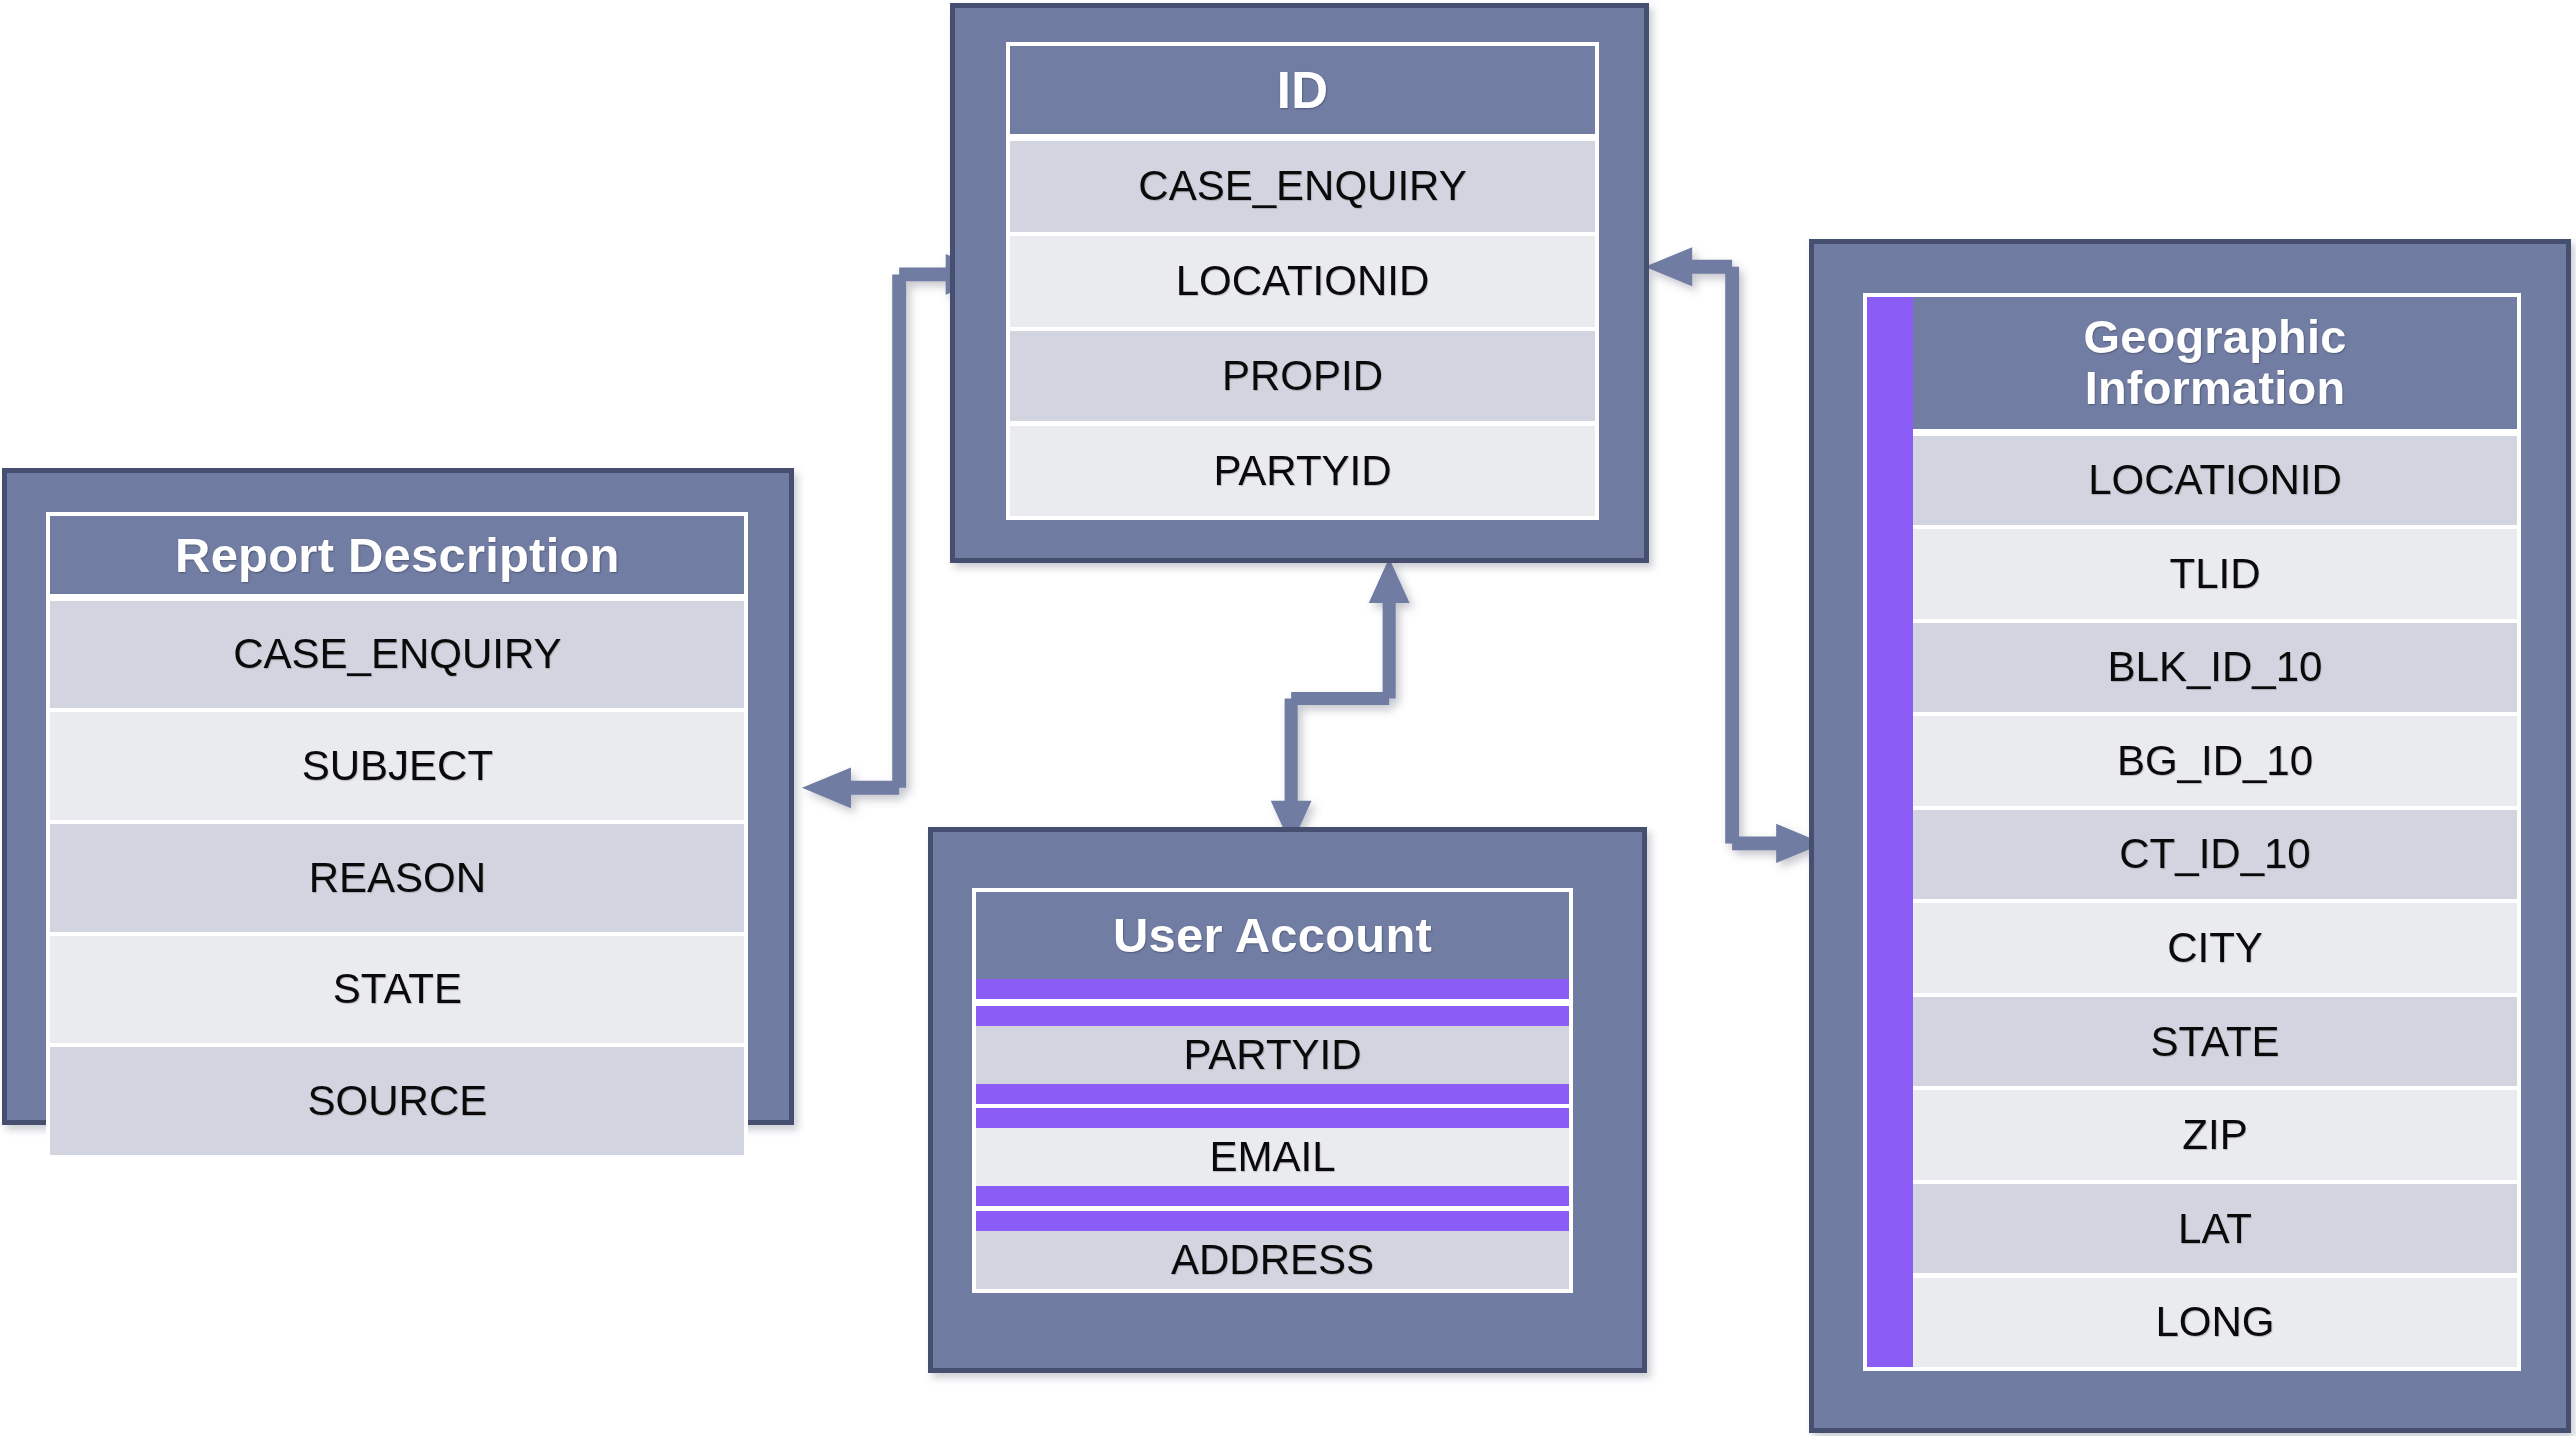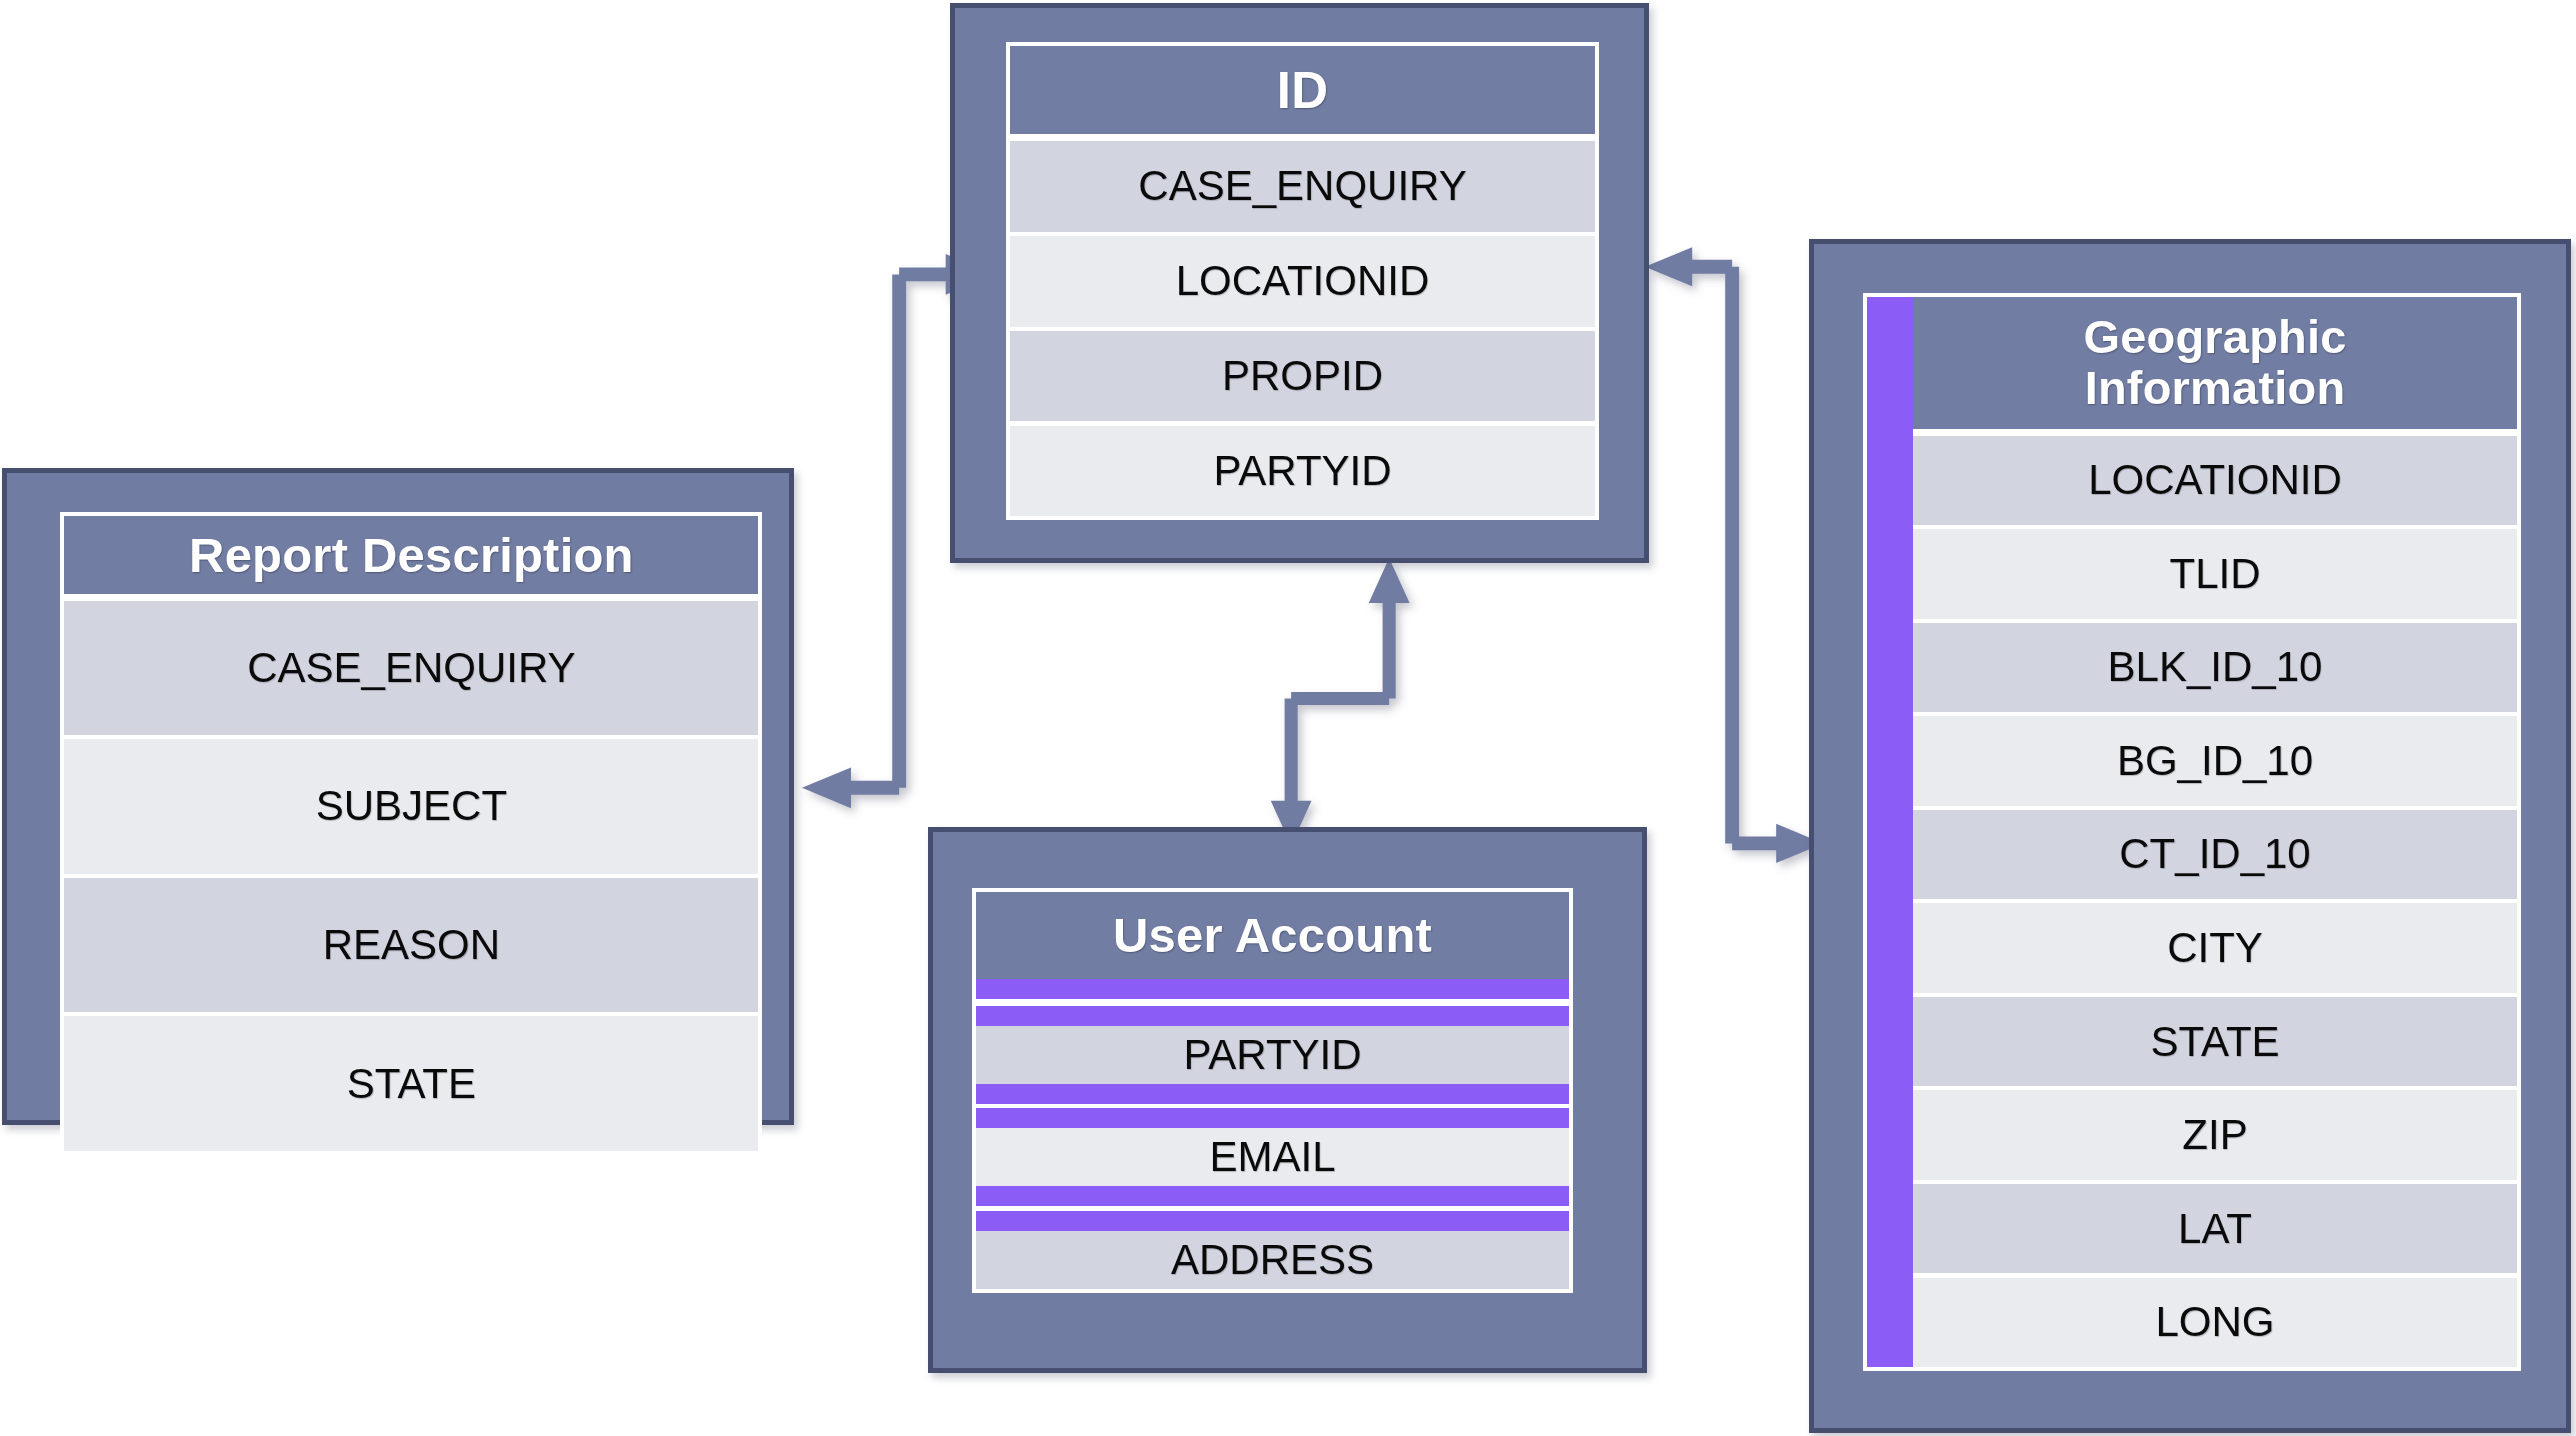--- a/index.html
+++ b/index.html
@@ -74,21 +74,21 @@
   .title-gap { height: 6.5px; background: #FFFFFF; flex: none; }
   .row-gap   { height: 4.1px; background: #FFFFFF; flex: none; }
 
   
   #entity-id            { left: 950px; top: 3.3px;    width: 699px;  height: 560px; }
   #entity-id .entity-table { left: 51px; top: 34px; width: 593px; height: 478px; }
   #entity-id .entity-title { height: 88px; font-size: 51px; }
   #entity-id .field-row    { font-size: 42px; }
 
   #entity-report        { left: 2.4px;    top: 468px;  width: 792px;  height: 657px; }
-  #entity-report .entity-table { left: 39px; top: 39px; width: 702px; height: 647px; margin-left: 14px; }
+  #entity-report .entity-table { left: 39px; top: 39px; width: 702px; height: 647px; }
   #entity-report .entity-title { height: 78px; font-size: 49px; }
   #entity-report .field-row    { font-size: 42px; }
 
   #entity-user          { left: 928px; top: 827px; width: 719px;  height: 546px; }
   #entity-user .entity-table { left: 39px; top: 56px; width: 601px; height: 405px; gap: 20px; }
   #entity-user .entity-title { height: 87px; font-size: 49px; }
   #entity-user .field-row    { font-size: 42px; }
 
   #entity-geo           { left: 1809px; top: 239px;  width: 762px;  height: 1194px; }
   #entity-geo .entity-table { left: 49px; top: 49px; width: 658px; height: 1078px; padding-left: 46px; }
@@ -190,20 +190,21 @@
       <div class="entity-title">Report Description</div>
       <div class="title-gap"></div>
       <div class="field-row odd">CASE_ENQUIRY</div>
       <div class="row-gap"></div>
       <div class="field-row even">SUBJECT</div>
       <div class="row-gap"></div>
       <div class="field-row odd">REASON</div>
       <div class="row-gap"></div>
       <div class="field-row even">STATE</div>
       <div class="row-gap"></div>
+      <div class="field-row odd">SOURCE</div>
     </div>
   </div>
 
   <div class="entity" id="entity-user">
     <div class="entity-table">
       <div class="entity-title">User Account</div>
       <div class="title-gap"></div>
       <div class="field-row odd">PARTYID</div>
       <div class="row-gap"></div>
       <div class="field-row even">EMAIL</div>

